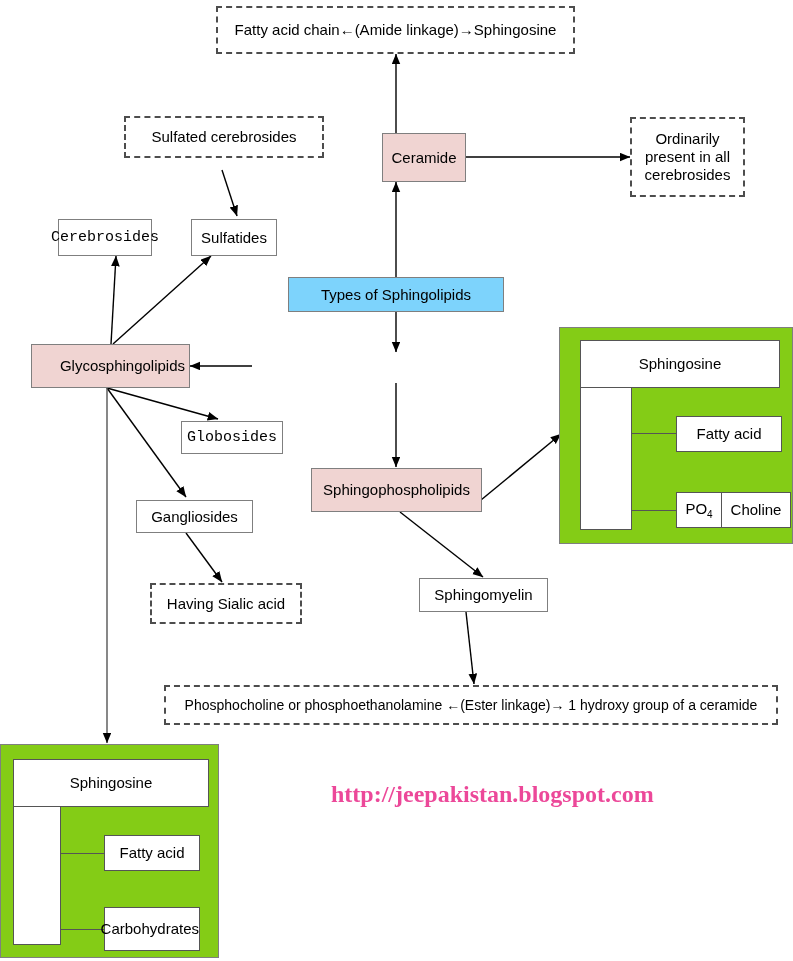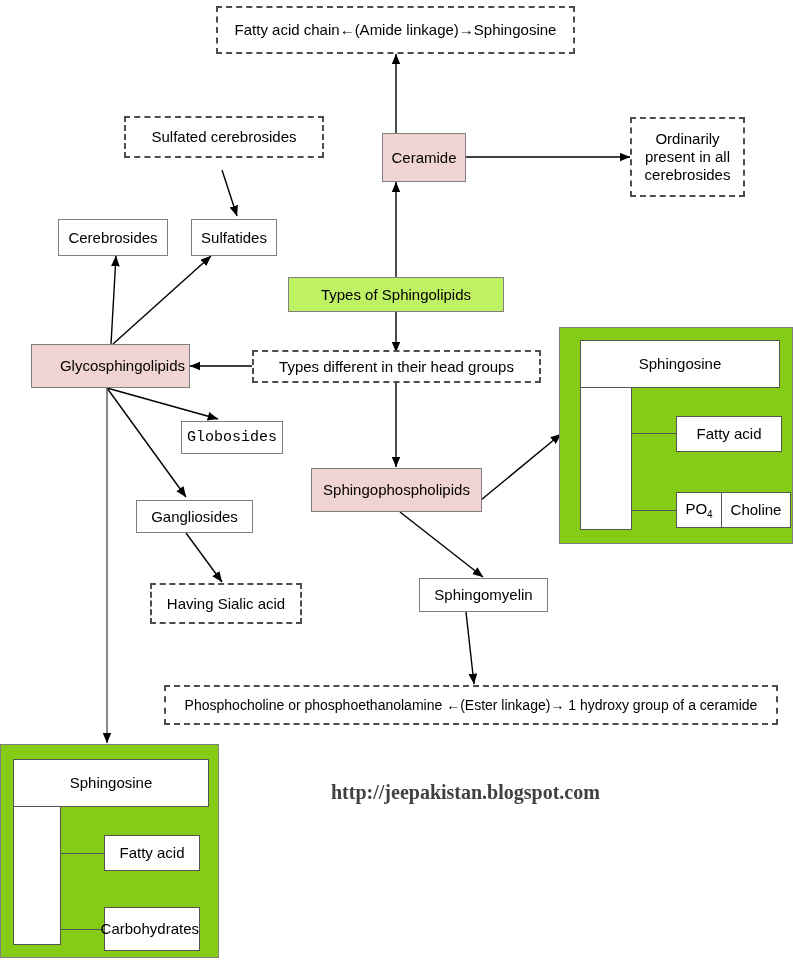--- a/index.html
+++ b/index.html
@@ -37,28 +37,28 @@
     background: #ffffff;
   }
   .solid {
     border: 1px solid #7f7f7f;
   }
   .dashed {
     border: 2px dashed #4d4d4d;
     background: #ffffff;
   }
   .fill-pink { background: #f0d4d2; border: 1px solid #7f7f7f; }
-  .fill-gray { background: #bef264; border: 1px solid #7f7f7f; }
+  .fill-gray { background: #7dd3fc; border: 1px solid #7f7f7f; }
   .fill-blue { background: #84cc16; border: 1px solid #7f7f7f; }
   .plain-text {
     position: absolute;
     font-family: "Liberation Serif", serif;
     font-weight: bold;
-    font-size: 20px;
-    color: #404040;
+    font-size: 24px;
+    color: #ec4899;
     white-space: nowrap;
   }
   .sub { font-size: 10px; vertical-align: sub; }
   .composite-inner {
     position: absolute;
     box-sizing: border-box;
     border: 1px solid #555555;
     background: #ffffff;
     display: flex;
     align-items: center;
@@ -136,39 +136,36 @@
   </div>
 
   <div class="node fill-pink" style="left:355px; top:133px; width:84px; height:49px;margin-left:27px;">
     <span>Ceramide</span>
   </div>
 
   <div class="node dashed" style="left:630px; top:117px; width:115px; height:80px; padding:0 6px;">
     <span>Ordinarily present in all cerebrosides</span>
   </div>
 
-  <div class="node solid" style="left:58px; top:219px; width:110px; height:37px;">
+  <div class="node solid" style="left:58px; top:219px; width:94px; height:37px;font-family:Liberation Mono, monospace;">
     <span>Cerebrosides</span>
   </div>
 
   <div class="node solid" style="left:191px; top:219px; width:86px; height:37px;">
     <span>Sulfatides</span>
   </div>
 
   <div class="node fill-gray" style="left:288px; top:277px; width:216px; height:35px;">
     <span>Types of Sphingolipids</span>
   </div>
 
   <div class="node fill-pink" style="left:31px; top:344px; width:159px; height:44px;padding-left:24px;">
     <span>Glycosphingolipids</span>
   </div>
 
-  <div class="node dashed" style="left:252px; top:350px; width:289px; height:33px;">
-    <span>Types different in their head groups</span>
-  </div>
 
   <div class="node solid" style="left:181px; top:421px; width:102px; height:33px;font-family:Liberation Mono, monospace;">
     <span>Globosides</span>
   </div>
 
   <div class="node solid" style="left:136px; top:500px; width:117px; height:33px;">
     <span>Gangliosides</span>
   </div>
 
   <div class="node dashed" style="left:150px; top:583px; width:152px; height:41px;">

